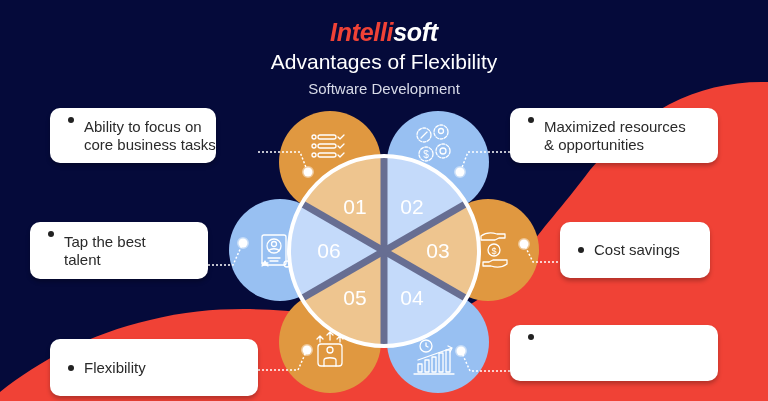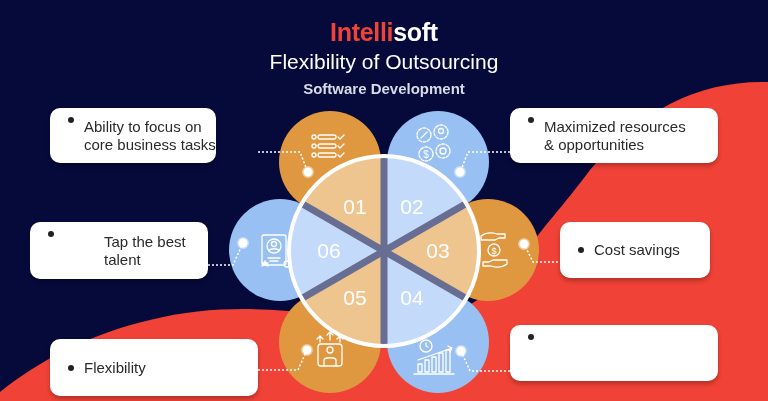--- a/index.html
+++ b/index.html
@@ -1,39 +1,39 @@
 <!DOCTYPE html>
 <html><head>
 <meta charset="utf-8">
 <style>
   html, body { margin:0; padding:0; }
   body { width:768px; height:401px; overflow:hidden; background:#050a3a; position:relative; font-family:"Liberation Sans", sans-serif; }
   .bg-svg { position:absolute; left:0; top:0; width:768px; height:401px; }
-  .brand { position:absolute; top:18px; left:0; width:768px; text-align:center; font-weight:bold; font-size:25px; letter-spacing:-0.3px; }
+  .brand { position:absolute; top:18px; left:0; width:768px; text-align:center; font-weight:bold; font-size:25px; letter-spacing:-0.3px;font-style:italic; }
   .brand .b1 { color:#f04236; }
   .brand .b2 { color:#ffffff; }
   .title { position:absolute; top:50px; left:0; width:768px; text-align:center; color:#ffffff; font-size:21px; }
-  .subtitle { position:absolute; top:80px; left:0; width:768px; text-align:center; color:#d8dbe8; font-size:15px;font-weight:bold; }
+  .subtitle { position:absolute; top:80px; left:0; width:768px; text-align:center; color:#d8dbe8; font-size:15px; }
   .card { position:absolute; background:#ffffff; border-radius:10px; box-shadow:0 3px 4px rgba(0,0,0,0.25); display:flex; align-items:center; box-sizing:border-box; padding-left:18px; }
   .card .bullet { width:6px; height:6px; border-radius:50%; background:#222; margin-right:10px; align-self:flex-start; margin-top:9px; flex:none; }
   .card.single .bullet { align-self:center; margin-top:0; }
   .card .txt { color:#2a2a2a; font-size:15px; line-height:18px; white-space:pre-line; }
   .diagram { position:absolute; left:0; top:0; width:768px; height:401px; }
 </style>
 </head>
 <body>
 
 <svg class="bg-svg" viewBox="0 0 768 401">
   <path fill="#f04236" d="M768,82 C700,80 640,110 590,170 C560,210 540,230 520,260 C480,310 440,325 380,320 C300,312 230,300 150,320 C90,334 40,360 0,392 L0,401 L768,401 Z"></path>
 </svg>
 
 <div class="brand">
   <span class="b1">Intelli</span><span class="b2">soft</span>
 </div>
-<div class="title">Flexibility of Outsourcing</div>
+<div class="title">Advantages of Flexibility</div>
 <div class="subtitle">Software Development</div>
 
 <svg class="diagram" viewBox="0 0 768 401">
 
   <circle cx="330" cy="162" r="51" fill="#e09840"></circle>
   <circle cx="438" cy="162" r="51" fill="#98c0f2"></circle>
   <circle cx="488" cy="250" r="51" fill="#e09840"></circle>
   <circle cx="438" cy="342" r="51" fill="#98c0f2"></circle>
   <circle cx="330" cy="342" r="51" fill="#e09840"></circle>
   <circle cx="280" cy="250" r="51" fill="#98c0f2"></circle>
@@ -164,17 +164,17 @@
   <span class="bullet"></span>
   <span class="txt">Cost savings</span>
 </div>
 <div class="card" style="left:510px; top:325px; width:208px; height:56px;">
   <span class="bullet"></span>
 </div>
 <div class="card single" style="left:50px; top:325px; width:208px; height:57px;margin-top:14px;">
   <span class="bullet"></span>
   <span class="txt">Flexibility</span>
 </div>
-<div class="card" style="left:30px; top:222px; width:178px; height:57px;gap:40px;">
+<div class="card" style="left:30px; top:222px; width:178px; height:57px;">
   <span class="bullet"></span>
   <span class="txt">Tap the best
 talent</span>
 </div>
 
 </body></html>

